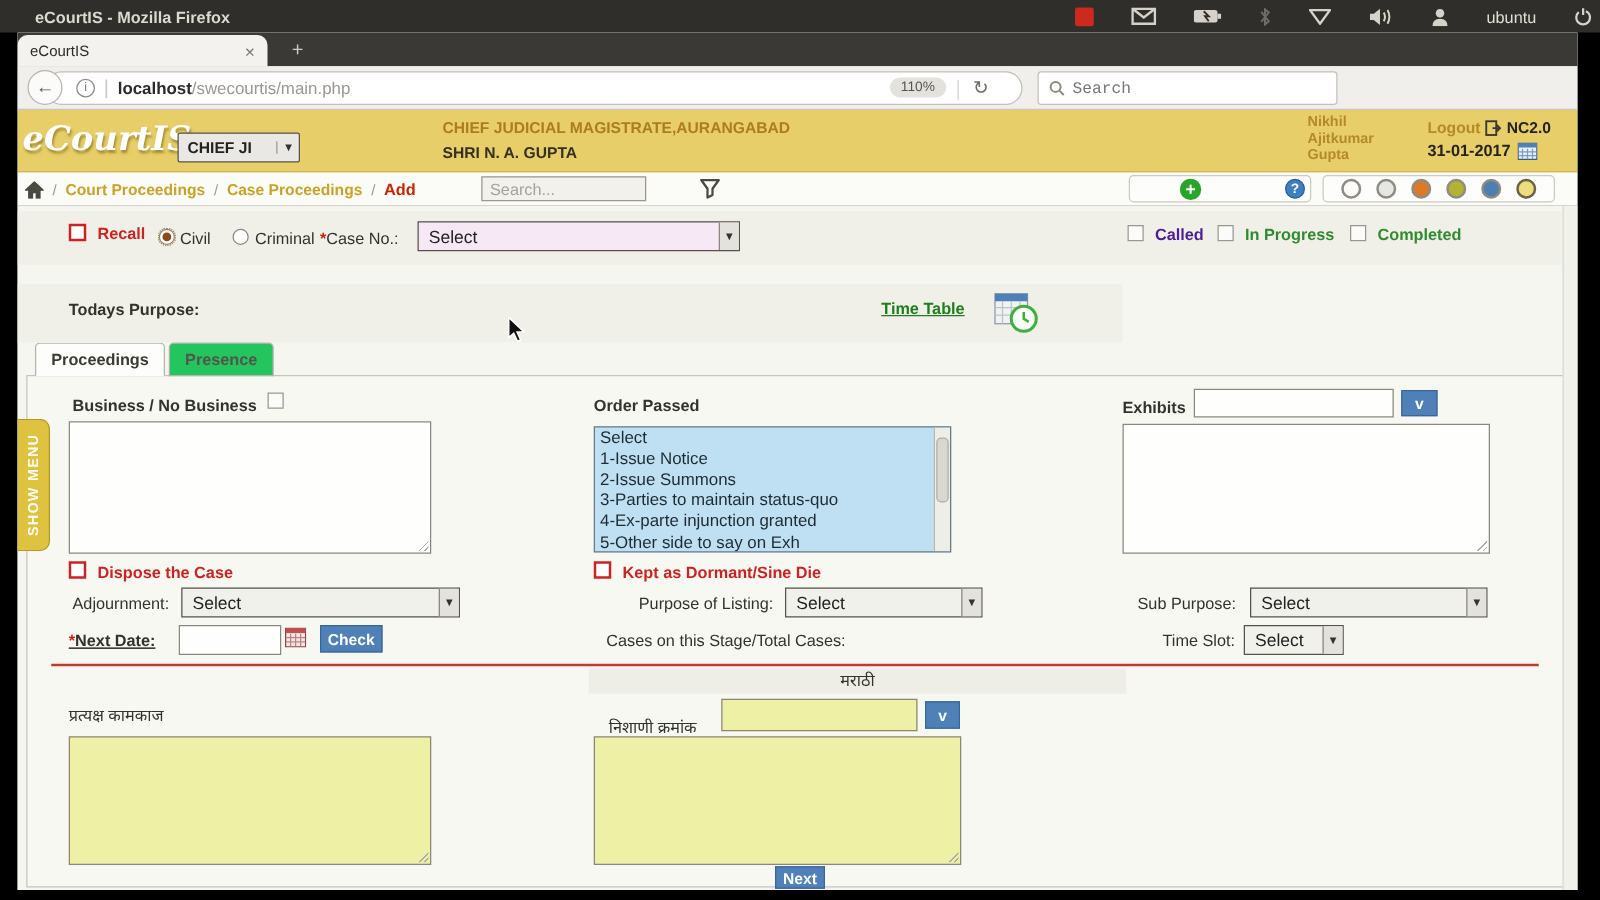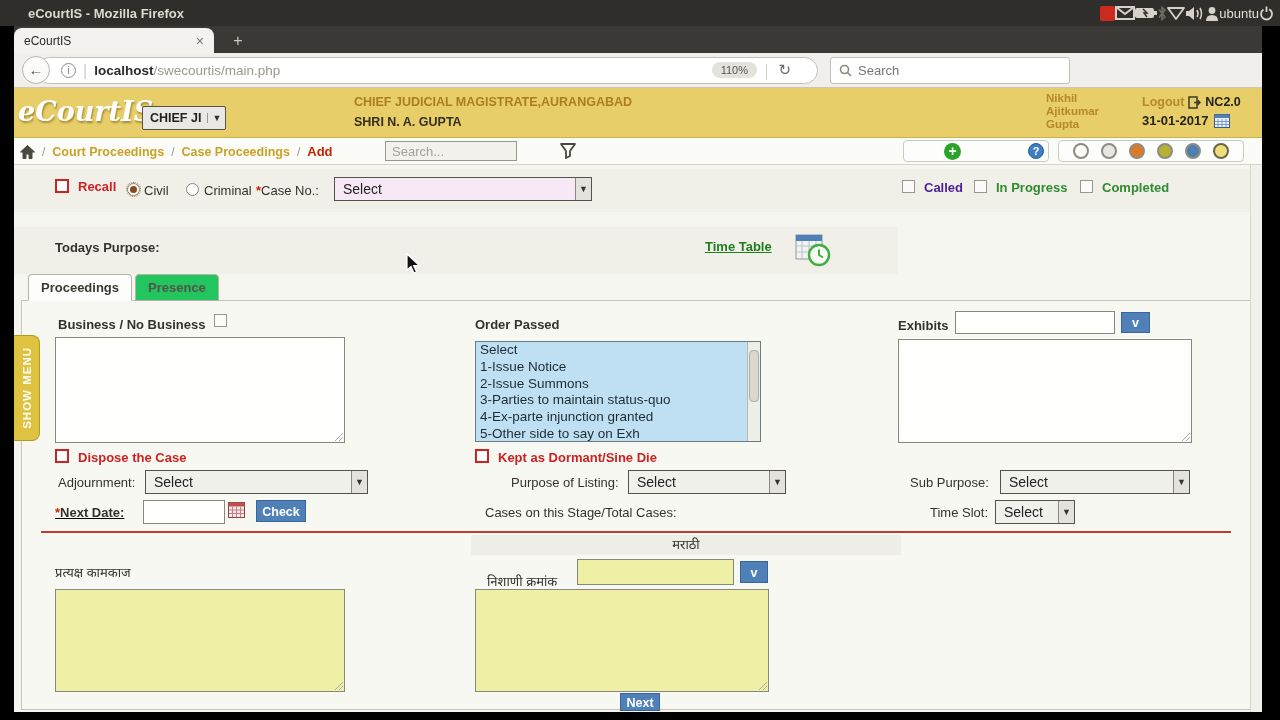--- a/index.html
+++ b/index.html
@@ -3,21 +3,21 @@
 <meta charset="utf-8">
 <style>
   * { margin:0; padding:0; box-sizing:border-box; }
   html,body { width:1280px; height:720px; overflow:hidden; }
   body { font-family:"Liberation Sans", sans-serif; }
   .screen { position:relative; width:1280px; height:720px; background:#000; overflow:hidden; }
 
   
   .titlebar { position:absolute; left:0; top:0; width:1280px; height:26px; background:#2f2e2a; color:#dcd8cf; display:flex; align-items:center; }
   .titlebar .title { margin-left:28px; font-size:13px; font-weight:bold; color:#ddd9d0; }
-  .tray { position:absolute; right:6px; top:0; height:26px; display:flex; align-items:center; gap:0; color:#d6d2c9; }
+  .tray { position:absolute; right:6px; top:0; height:26px; display:flex; align-items:center; gap:30px; color:#d6d2c9; }
   .rec-square { width:15px; height:15px; background:#cc2a1f; border-radius:2px; }
   .tray svg { display:block; }
   .tray .uname { font-size:13px; color:#e2ded5; }
 
   
   .window { position:absolute; left:14px; top:26px; width:1248px; height:686px; background:#f6f6f0; overflow:hidden; }
 
   .tabbar { position:absolute; left:0; top:0; width:1248px; height:27px; background:#3a3935; }
   .tab-active { position:absolute; left:0; top:2px; width:200px; height:25px; background:#f3f2ef; border-radius:8px 8px 0 0; display:flex; align-items:center; padding:0 10px; }
   .tab-active .tab-title { font-size:12px; color:#2b2b2b; flex:1; }
@@ -28,28 +28,28 @@
   .back-btn { position:absolute; left:8px; top:3px; width:28px; height:28px; border:1px solid #b7b4ac; border-radius:50%; background:#fbfbf9; color:#555; font-size:15px; text-align:center; line-height:26px; z-index:3; }
   .urlbar { position:absolute; left:22px; top:4px; width:782px; height:27px; background:#fff; border:1px solid #c3c0b8; border-radius:15px; display:flex; align-items:center; padding-left:24px; }
   .info-icon { width:15px; height:15px; border:1px solid #8b8b8b; border-radius:50%; color:#777; font-size:10px; line-height:13px; text-align:center; margin-right:7px; }
   .url-sep { color:#ccc; margin-right:7px; }
   .url-host { font-size:13.5px; color:#2b2b2b; font-weight:bold; }
   .url-path { font-size:13.5px; color:#9a978f; }
   .zoom-badge { position:absolute; right:60px; top:4px; background:#e4e2dc; border-radius:9px; font-size:11px; color:#555; padding:2px 9px; }
   .reload-btn { position:absolute; right:26px; top:3px; font-size:15px; color:#6d6a63; }
   .url-divider { position:absolute; right:50px; top:6px; width:1px; height:16px; background:#d4d1c9; }
   .searchbox { position:absolute; left:816px; top:4px; width:240px; height:27px; background:#fff; border:1px solid #c3c0b8; border-radius:3px; display:flex; align-items:center; padding-left:8px; gap:6px; }
-  .searchbox input { border:none; outline:none; font-size:13px; width:180px; background:transparent; font-family:Liberation Sans, sans-serif; color:#8b5cf6; }
+  .searchbox input { border:none; outline:none; font-size:13px; width:180px; background:transparent; font-family:Liberation Mono, monospace; color:#8b5cf6; }
   .nav-icons { position:absolute; right:4px; top:27px; height:35px; display:flex; align-items:center; gap:17px; padding-right:8px; color:#5c594f; left:1062px; justify-content:space-between; }
   .nav-ic { font-size:17px; }
 
   
   .app-header { position:absolute; left:0; top:62px; width:1248px; height:50px; background:#e7ce69; border-bottom:1px solid #c9b04a; }
   .logo { position:absolute; left:4px; top:8px; font-family:"DejaVu Serif", serif; font-style:italic; font-weight:bold; font-size:27px; color:#fff; text-shadow:1px 2px 2px rgba(120,95,10,.6); }
-  .estab-btn { position:absolute; left:128px; top:18px; height:24px; background:#e9e8e4; border:1px solid #55524a; border-radius:2px; display:flex; align-items:center; padding:0 4px 0 7px; gap:6px; }
+  .estab-btn { position:absolute; left:128px; top:18px; height:24px; background:#e9e8e4; border:1px solid #55524a; border-radius:2px; display:flex; align-items:center; padding:0 4px 0 7px; gap:20px; }
   .estab-btn .lbl { font-size:12.5px; font-weight:bold; color:#222; }
   .estab-btn .arr { font-size:9px; color:#333; border-left:1px solid #999; padding-left:4px; }
   .court-name { position:absolute; left:340px; top:7px; font-size:12.5px; font-weight:bold; color:#ad7d1d; }
   .judge-name { position:absolute; left:340px; top:27px; font-size:12.5px; font-weight:bold; color:#35301f; }
   .user-name { position:absolute; left:1032px; top:4px; width:76px; font-size:11.5px; font-weight:bold; color:#b5892a; line-height:13px; }
   .logout-wrap { position:absolute; left:1128px; top:7px; display:flex; align-items:center; gap:4px; }
   .logout-link { font-size:12.5px; font-weight:bold; color:#b5892a; }
   .version { font-size:12.5px; font-weight:bold; color:#242418; }
   .hdr-date-wrap { position:absolute; left:1128px; top:25px; display:flex; align-items:center; gap:5px; }
   .hdr-date { font-size:13px; font-weight:bold; color:#242418; }

